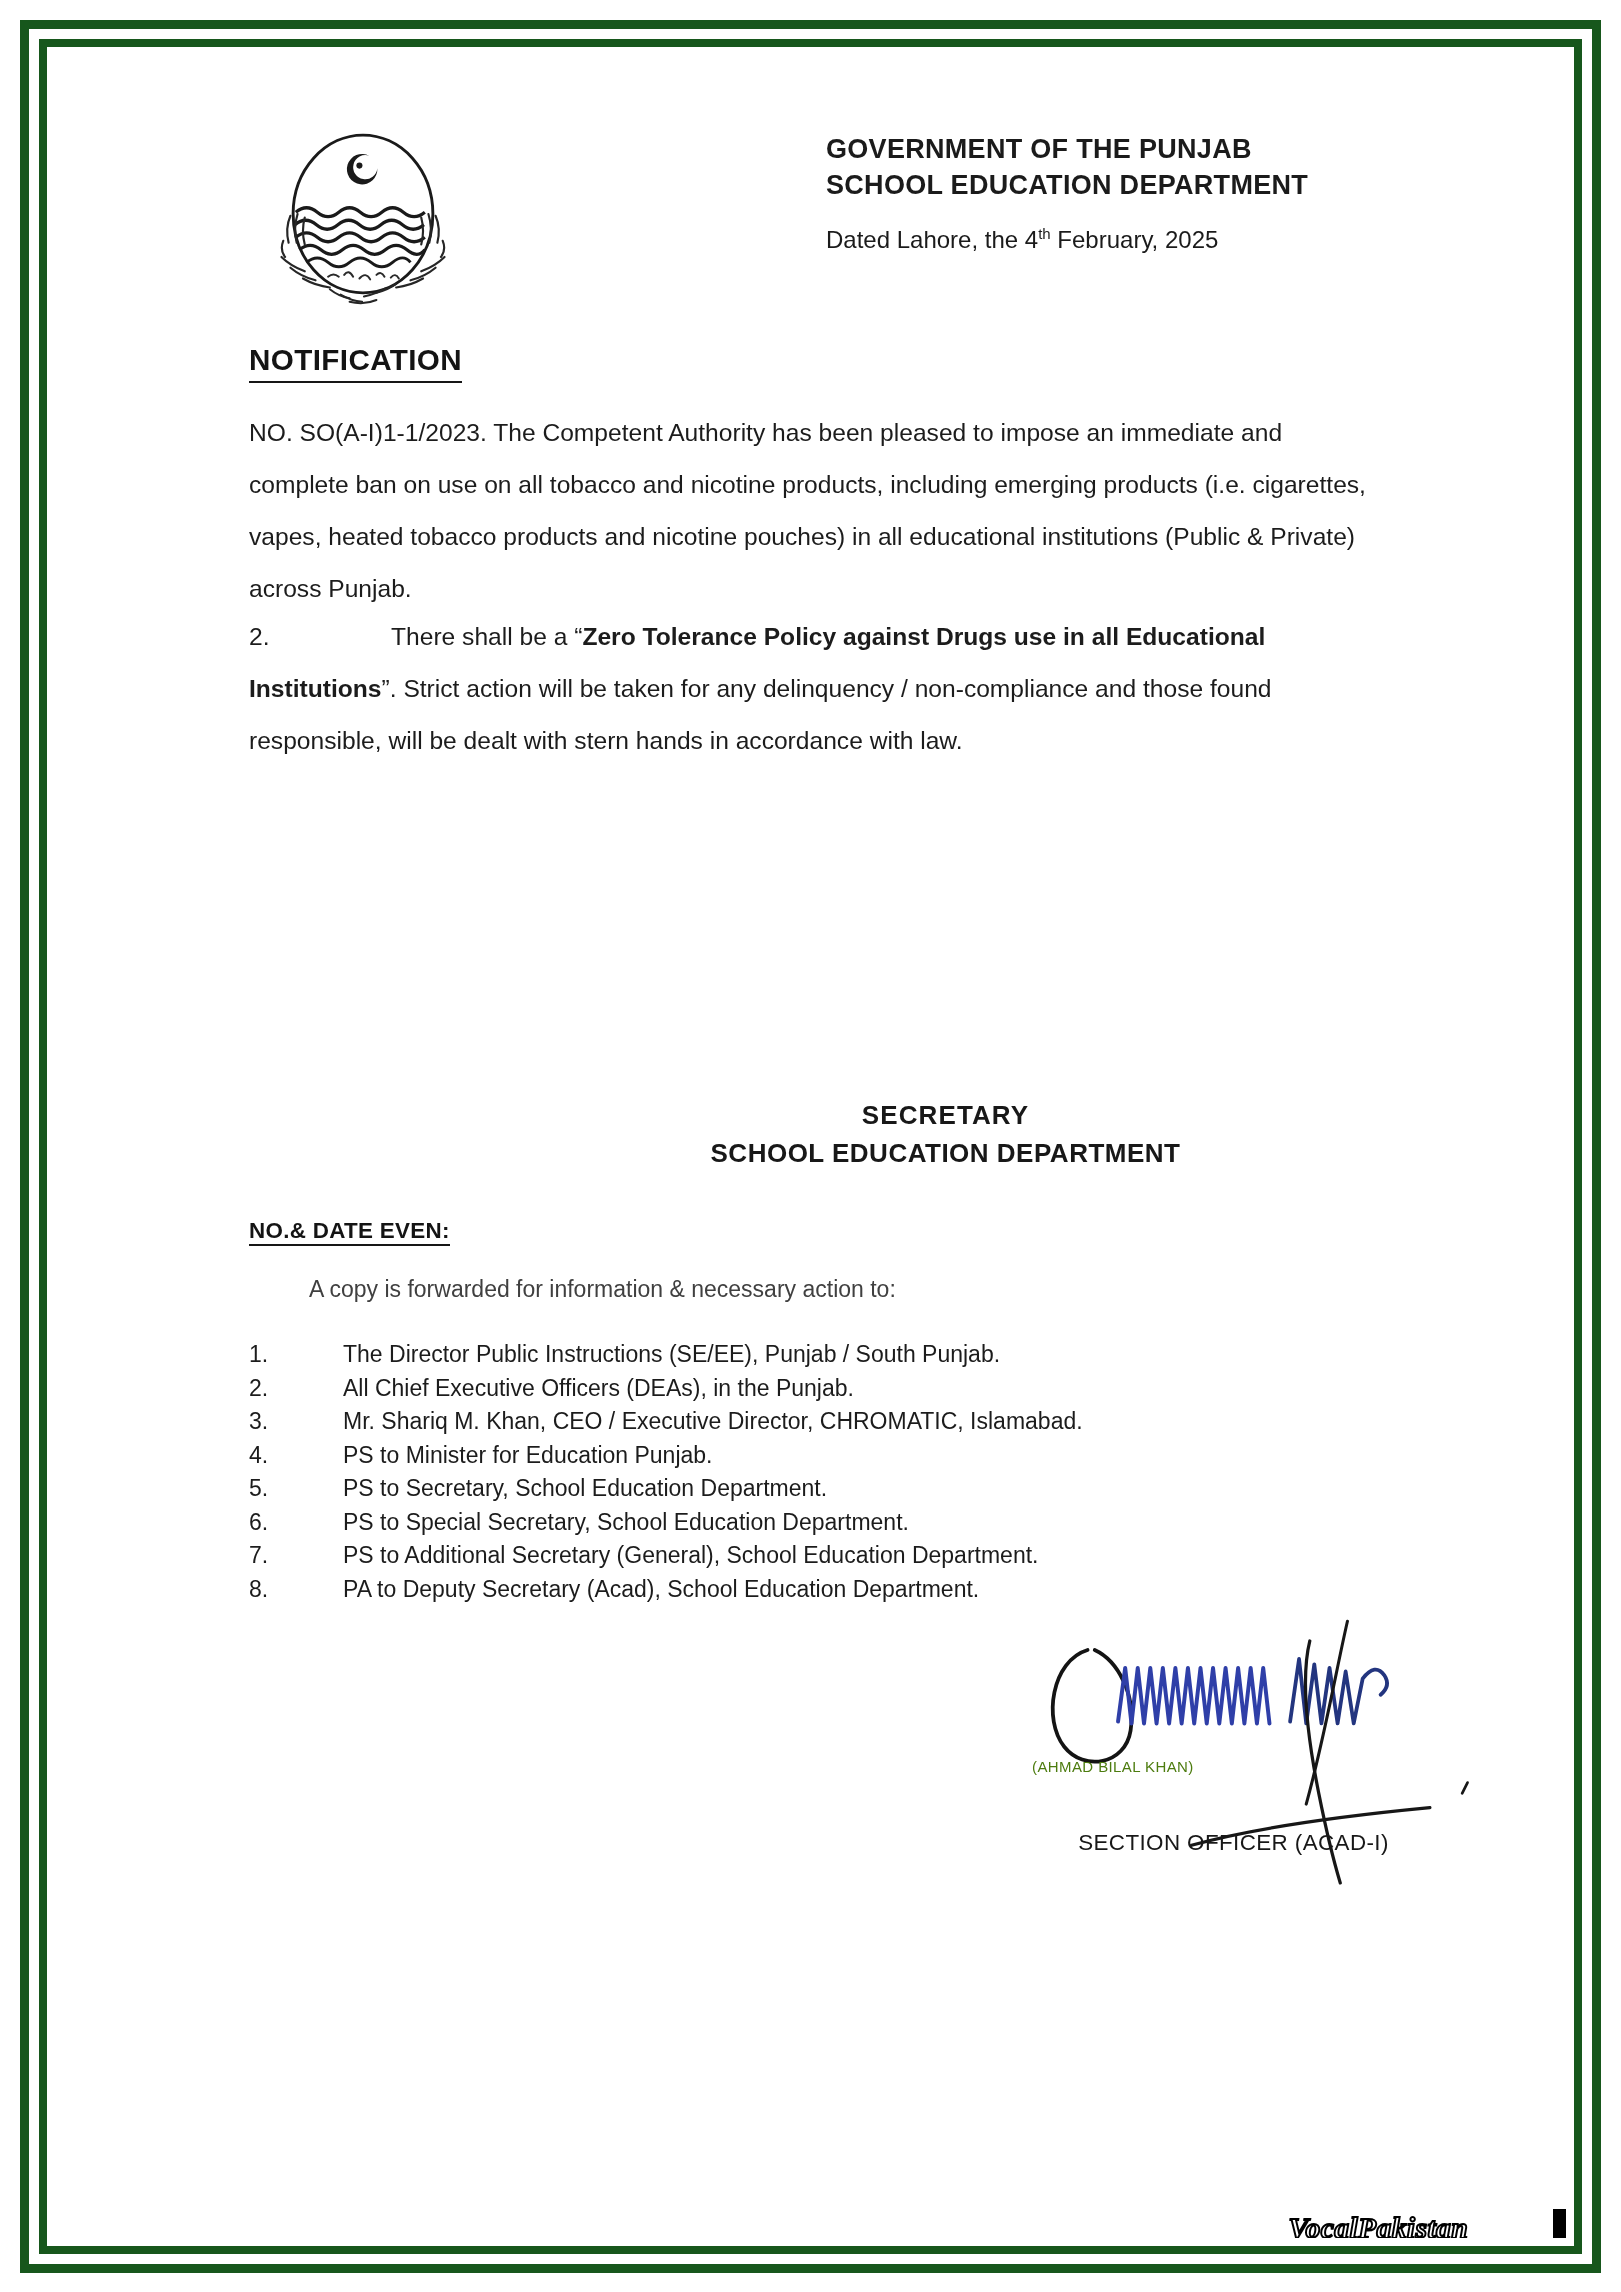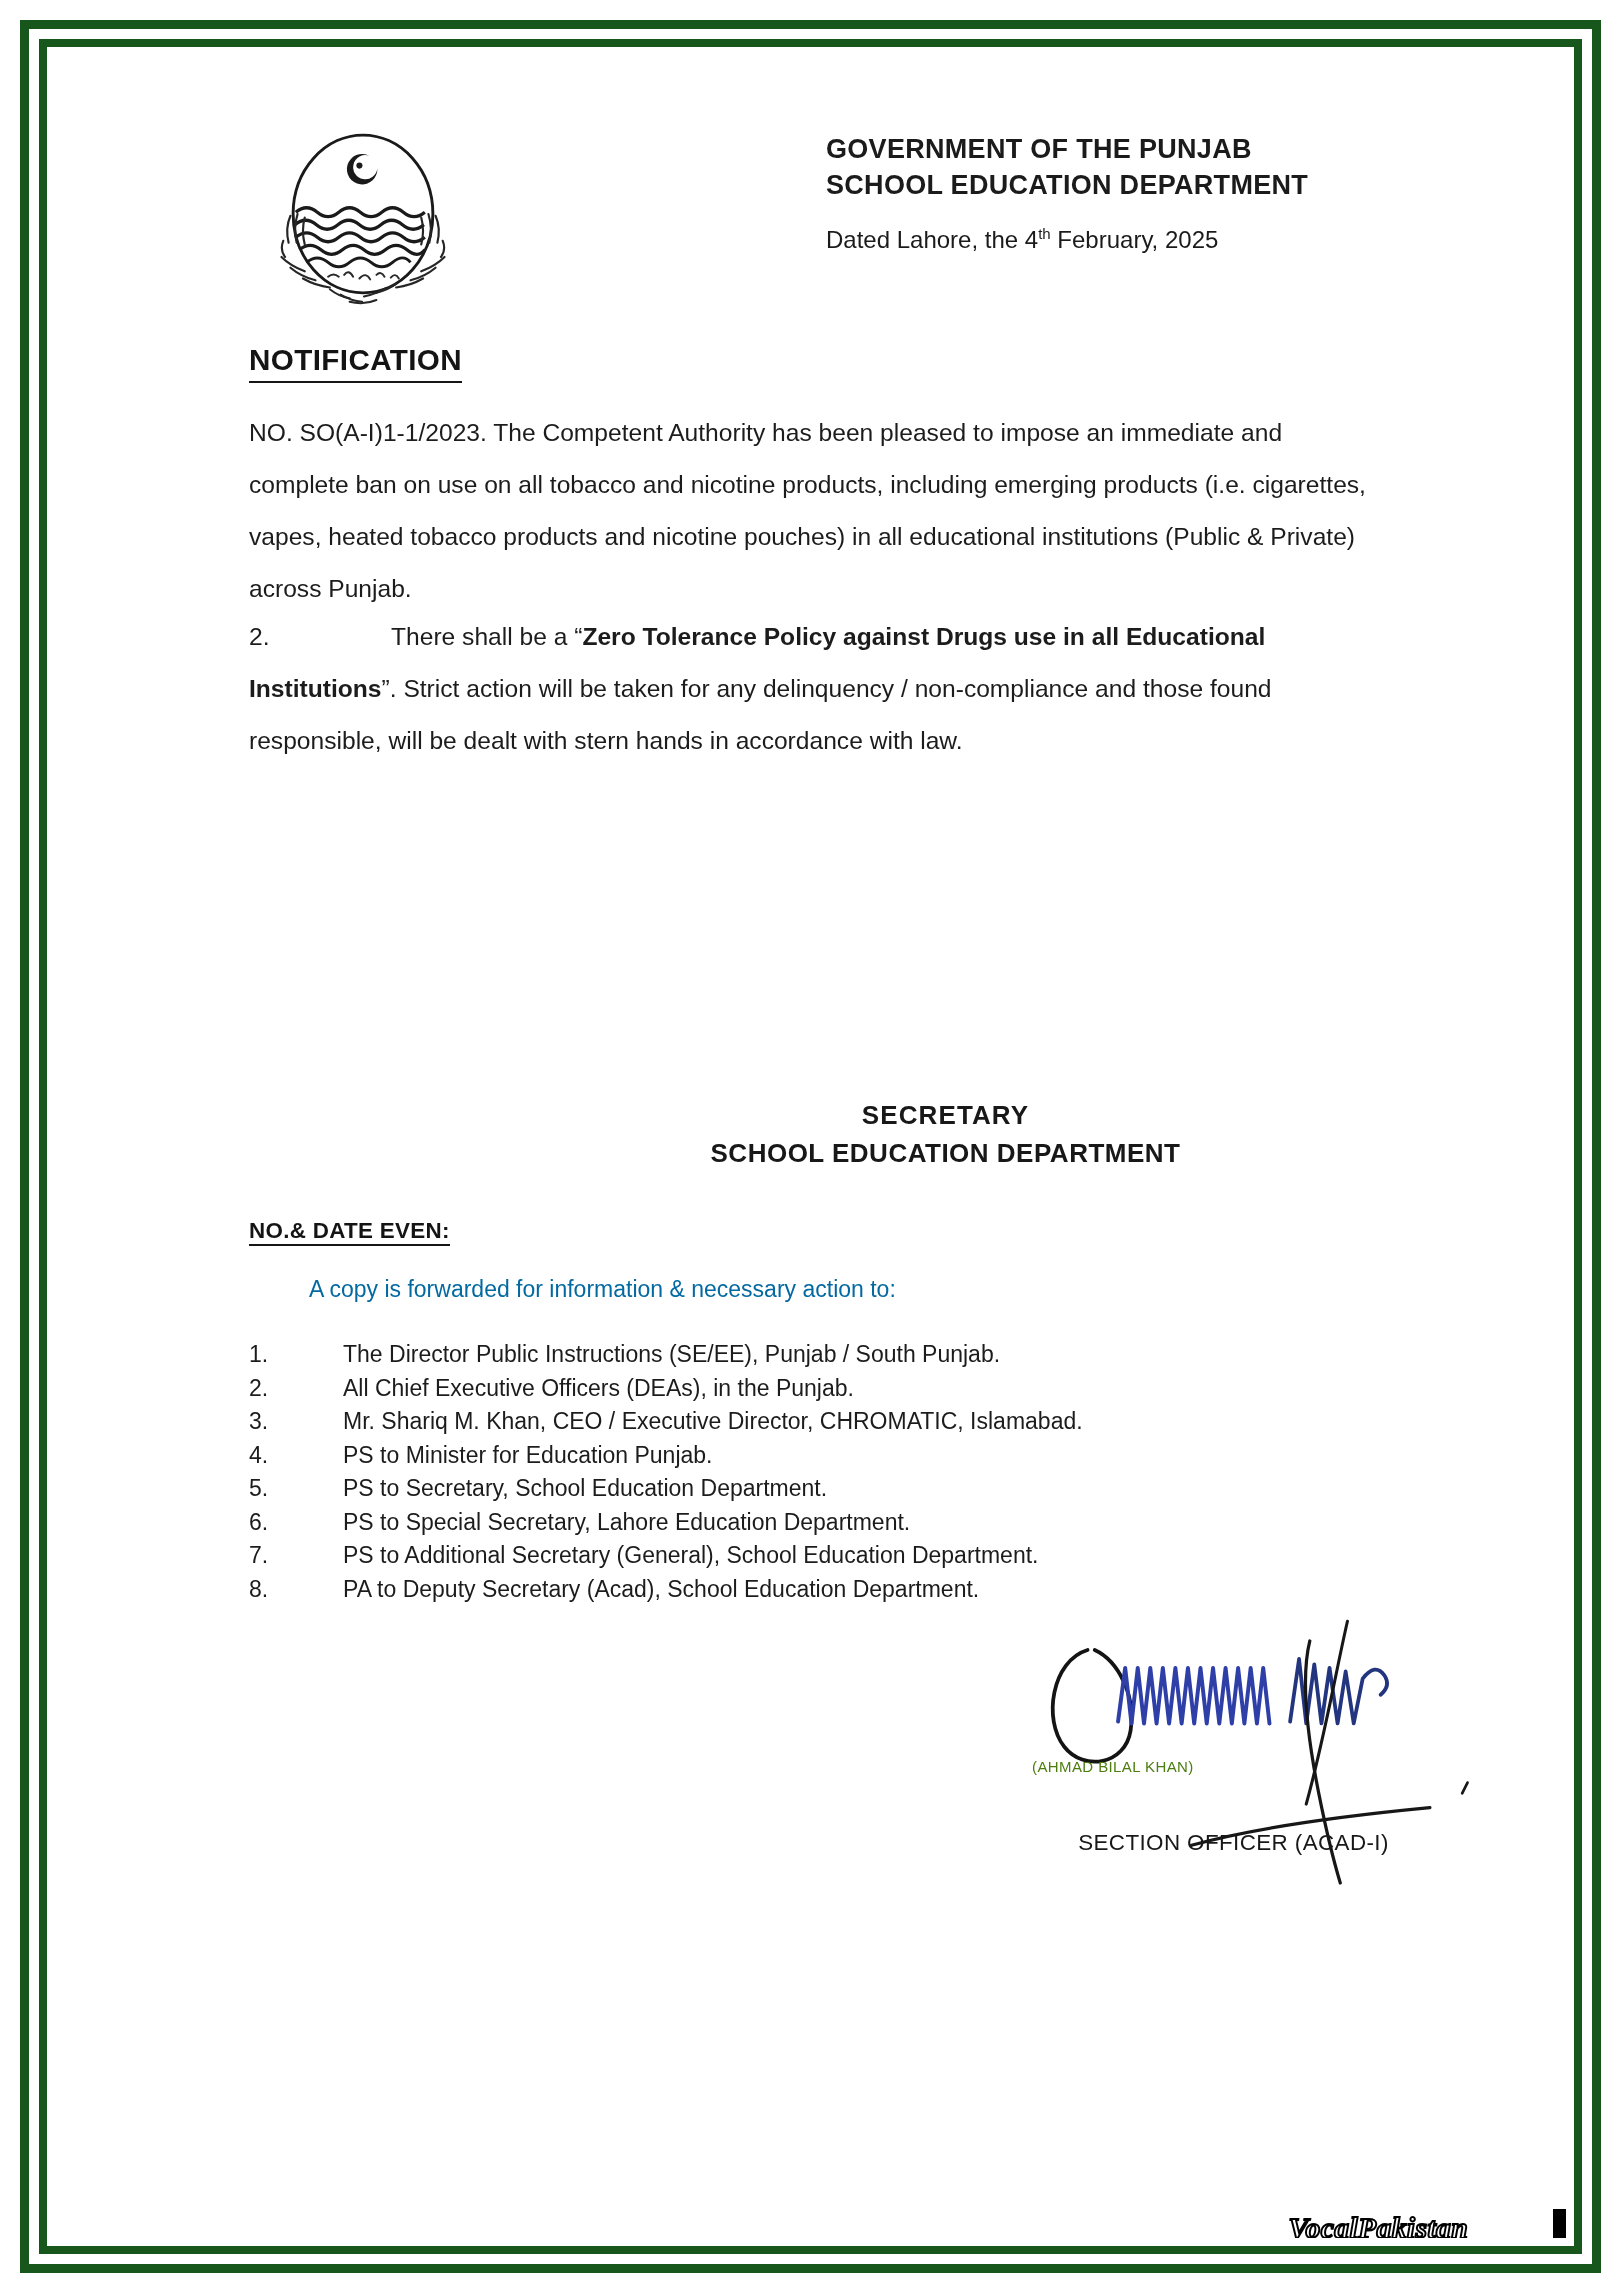--- a/index.html
+++ b/index.html
@@ -166,21 +166,21 @@
     border-bottom: 2.7px solid #161616;
     padding-bottom: 0;
     display: inline-block;
     letter-spacing: 0.3px;
   }
   .endorse-sub {
     position: absolute;
     left: 253px;
     top: 1220px;
     font-size: 23px;
-    color: #0369a1;
+    color: #404040;
   }
 
   .dist-list {
     position: absolute;
     left: 193px;
     top: 1282px;
     width: 1164px;
   }
   .dist-row {
     display: flex;
@@ -366,21 +366,21 @@
         <div class="dist-row">
           <span class="dist-num">4.</span>
           <span class="dist-text">PS to Minister for Education Punjab.</span>
         </div>
         <div class="dist-row">
           <span class="dist-num">5.</span>
           <span class="dist-text">PS to Secretary, School Education Department.</span>
         </div>
         <div class="dist-row">
           <span class="dist-num">6.</span>
-          <span class="dist-text">PS to Special Secretary, Lahore Education Department.</span>
+          <span class="dist-text">PS to Special Secretary, School Education Department.</span>
         </div>
         <div class="dist-row">
           <span class="dist-num">7.</span>
           <span class="dist-text">PS to Additional Secretary (General), School Education Department.</span>
         </div>
         <div class="dist-row">
           <span class="dist-num">8.</span>
           <span class="dist-text">PA to Deputy Secretary (Acad), School Education Department.</span>
         </div>
       </div>

